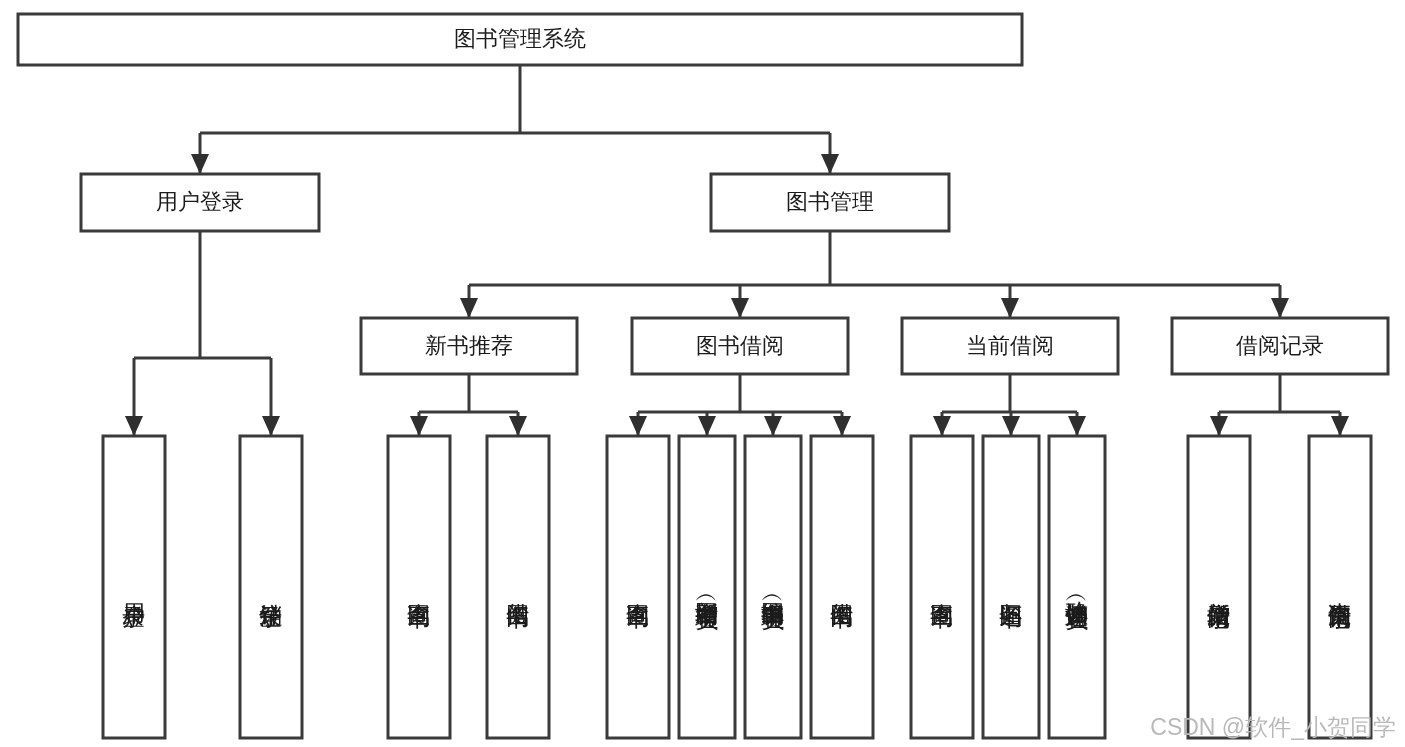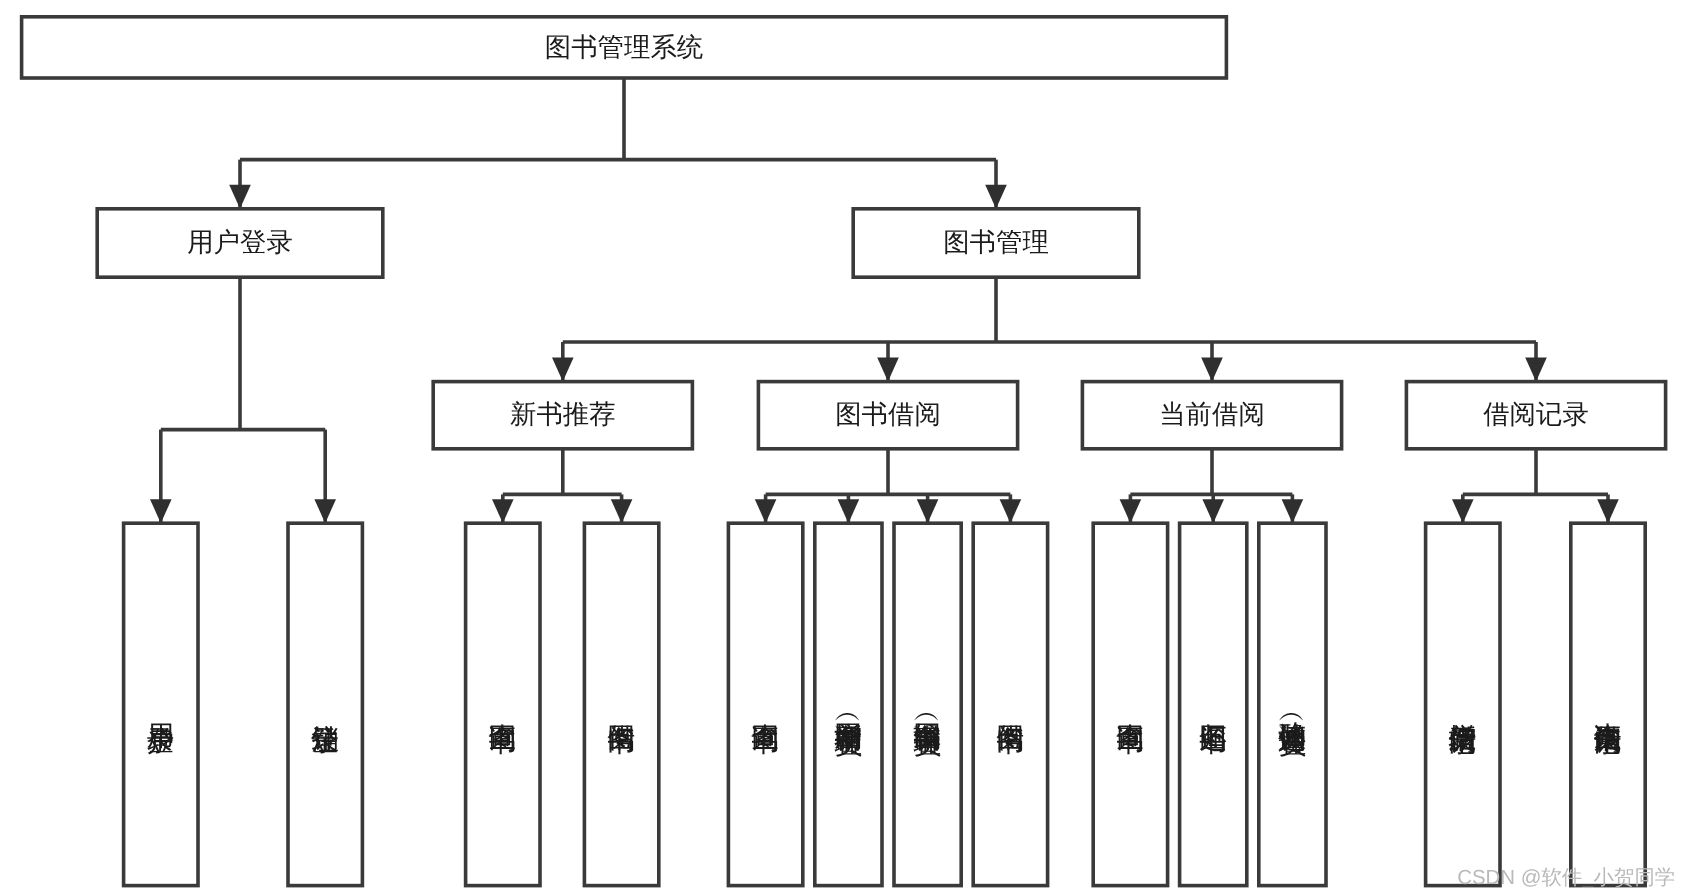--- a/index.html
+++ b/index.html
@@ -67,21 +67,21 @@
     writing-mode: vertical-rl;
     text-orientation: upright;
     white-space: nowrap;
     letter-spacing: 1px;
   }
   .watermark {
     position: absolute;
     right: 8px;
     bottom: 4px;
     font-family: "Liberation Sans", "DejaVu Sans", sans-serif;
-    font-size: 17px;
+    font-size: 23px;
     color: #b9b9b9;
     white-space: nowrap;
     user-select: none;
   }
 </style>
 </head>
 <body>
 
 <div id="diagram-root">
 

